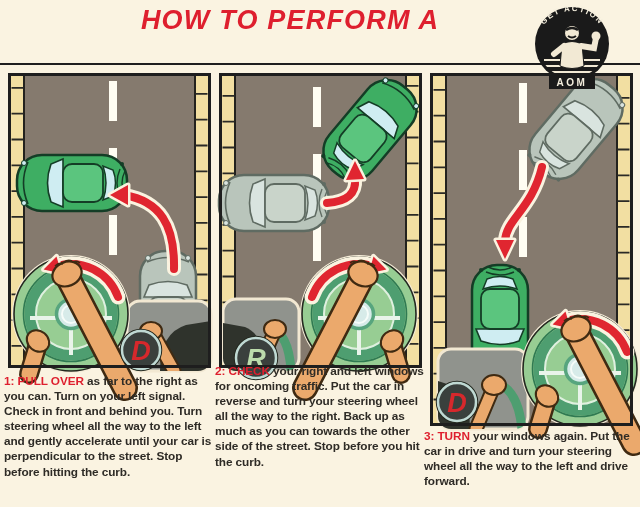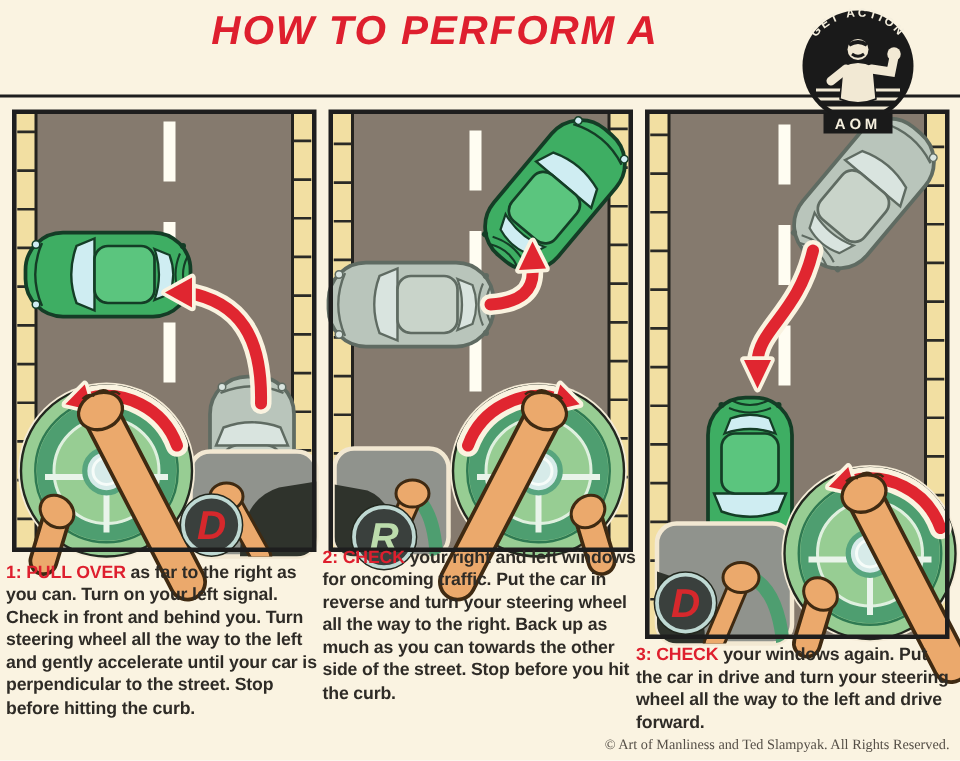--- a/index.html
+++ b/index.html
@@ -215,17 +215,16 @@
     <text x="48" y="86" text-anchor="middle" class="aomword">AOM</text>
   </svg>
 
   <div class="caption cap1">
     <span class="lead">1: PULL OVER</span><span> as far to the right as you can. Turn on your left signal. Check in front and behind you. Turn steering wheel all the way to the left and gently accelerate until your car is perpendicular to the street. Stop before hitting the curb.</span>
   </div>
   <div class="caption cap2">
     <span class="lead">2: CHECK</span><span> your right and left windows for oncoming traffic. Put the car in reverse and turn your steering wheel all the way to the right. Back up as much as you can towards the other side of the street. Stop before you hit the curb.</span>
   </div>
   <div class="caption cap3">
-    <span class="lead">3: CHECK</span><span> your windows again. Put the car in drive and turn your steering wheel all the way to the left and drive forward.</span>
-  </div>
-
-  <div class="copyright">© Art of Manliness and Ted Slampyak. All Rights Reserved.</div>
+    <span class="lead">3: TURN</span><span> your windows again. Put the car in drive and turn your steering wheel all the way to the left and drive forward.</span>
+  </div>
+
 </div>
 
 </body></html>

